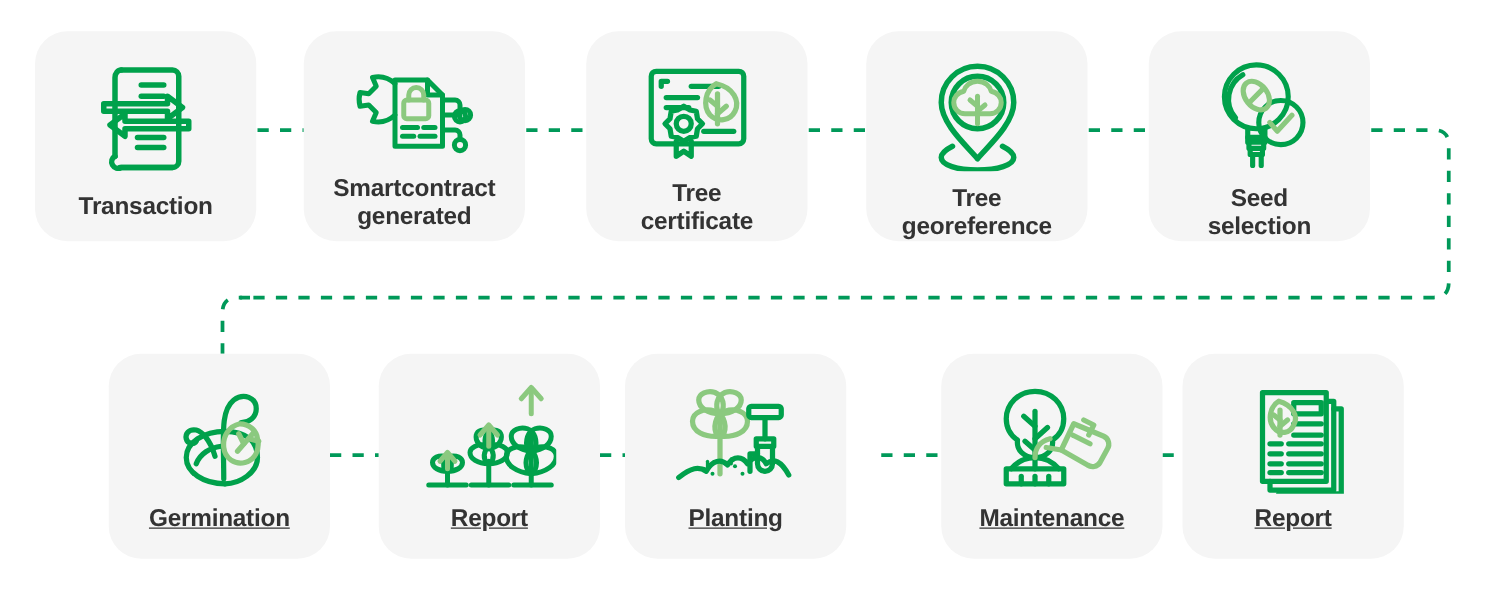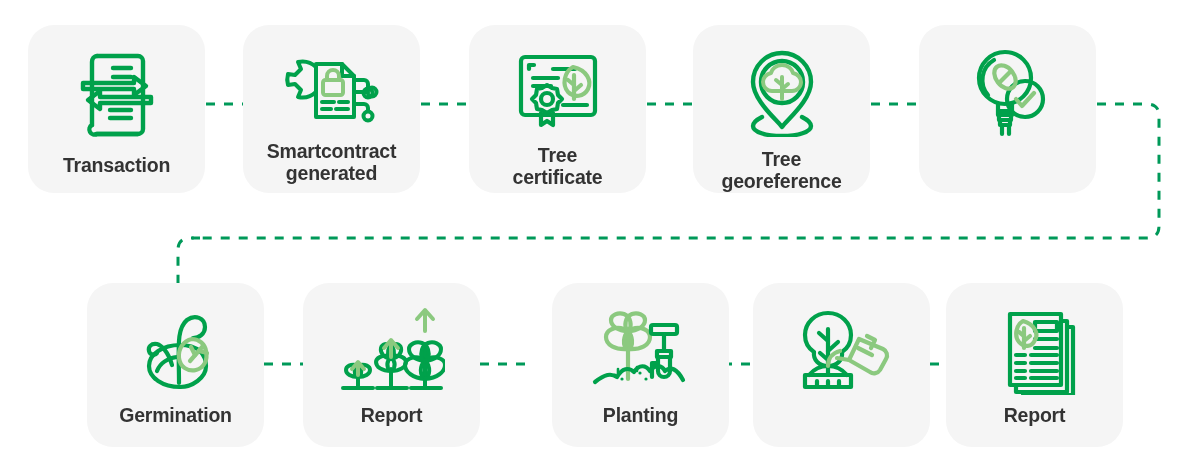--- a/index.html
+++ b/index.html
@@ -49,21 +49,21 @@
     letter-spacing: -0.2px;
     white-space: pre-line;
   }
   
   .row1 { top: 25px; width: 177px; height: 168px; }
   .row1 .card-icon { margin-top: 22px; }
   .row1 .card-label { margin-top: 12px; }
   
   .row2 { top: 283px; width: 177px; height: 164px; }
   .row2 .card-icon { margin-top: 20px; }
-  .row2 .card-label { margin-top: 10px; }
+  .row2 .card-label { margin-top: 10px; text-decoration: underline; }
 </style>
 </head>
 <body>
 
 <div id="stage">
 
   <svg id="connectors" viewBox="0 0 1202 472">
     <g fill="none" stroke="#009959" stroke-width="3" stroke-linecap="butt" stroke-dasharray="9 9">
 
       <line x1="206" y1="104" x2="243" y2="104"></line>
@@ -181,20 +181,22 @@
         <line x1="34" y1="78" x2="34" y2="87"></line>
         <line x1="41" y1="78" x2="41" y2="87"></line>
         <circle cx="57" cy="52" r="18"></circle>
       </g>
       <g fill="none" stroke="#8bc97f" stroke-width="4.2" stroke-linecap="round" stroke-linejoin="round">
         <ellipse cx="37" cy="30" rx="9" ry="13" transform="rotate(-38 37 30)"></ellipse>
         <path d="M32 35 l10 -10"></path>
         <path d="M48 52 l6 7 12 -13"></path>
       </g>
     </svg>
+    <div class="card-label">Seed
+selection</div>
   </div>
 
   <div class="card row2" style="left:87px">
     <svg class="card-icon" width="92" height="92" viewBox="0 0 92 92">
       <g fill="none" stroke="#00a14b" stroke-width="4.2" stroke-linecap="round" stroke-linejoin="round">
         <path d="M50 84 c-17 0 -31 -9 -31 -21 0 -12 14 -21 31 -21 8 0 15 2 20 6"></path>
         <path d="M70 48 c4 4 6 9 6 15 0 12 -14 21 -26 21"></path>
         <path d="M27 68 c3 -8 11 -13 20 -14"></path>
         <circle cx="25" cy="76" r="1.8" fill="#00a14b" stroke="none"></circle>
       </g>
@@ -237,21 +239,21 @@
         <path d="M13 66 l6 -7 6 7"></path>
         <line x1="52" y1="38" x2="52" y2="54"></line>
         <path d="M45 45 l7 -8 7 8"></path>
         <line x1="86" y1="8" x2="86" y2="28"></line>
         <path d="M78 16 l8 -9 8 9"></path>
       </g>
     </svg>
     <div class="card-label">Report</div>
   </div>
 
-  <div class="card row2" style="left:552px">
+  <div class="card row2" style="left:500px">
     <svg class="card-icon" width="106" height="92" viewBox="0 0 106 92">
       <g fill="none" stroke="#8bc97f" stroke-width="4.2" stroke-linecap="round" stroke-linejoin="round">
         <line x1="40" y1="32" x2="40" y2="76"></line>
         <path d="M40 46 c-13 1 -22 -4 -22 -12 0 -7 9 -11 18 -8 8 3 10 13 6 20"></path>
         <path d="M40 46 c13 1 22 -4 22 -12 0 -7 -9 -11 -18 -8 -8 3 -10 13 -6 20"></path>
         <path d="M40 28 c-10 0 -17 -5 -17 -11 0 -5 7 -8 13 -6 7 3 8 11 5 17"></path>
         <path d="M40 28 c10 0 17 -5 17 -11 0 -5 -7 -8 -13 -6 -7 3 -8 11 -5 17"></path>
       </g>
       <g fill="none" stroke="#00a14b" stroke-width="4.2" stroke-linecap="round" stroke-linejoin="round">
         <path d="M65 22 h22 a2 2 0 0 1 2 2 v5 a2 2 0 0 1 -2 2 H65 a2 2 0 0 1 -2 -2 v-5 a2 2 0 0 1 2 -2 Z"></path>
@@ -290,20 +292,21 @@
         <line x1="47" y1="78" x2="47" y2="84"></line>
       </g>
       <g fill="none" stroke="#8bc97f" stroke-width="4.2" stroke-linecap="round" stroke-linejoin="round">
         <path d="M67 36 l24 10 a7 7 0 0 1 3 10 l-6 11 a7 7 0 0 1 -10 2 L57 57 Z"></path>
         <path d="M75 33 l8 4 -4 8"></path>
         <path d="M57 57 l-12 -2"></path>
         <path d="M48 48 c-8 2 -12 8 -12 15"></path>
         <line x1="66" y1="45" x2="80" y2="52"></line>
       </g>
     </svg>
+    <div class="card-label">Maintenance</div>
   </div>
 
   <div class="card row2" style="left:946px">
     <svg class="card-icon" width="88" height="92" viewBox="0 0 88 92">
       <g fill="none" stroke="#00a14b" stroke-width="4.2" stroke-linecap="round" stroke-linejoin="round">
         <path d="M19 11 H70 V82 H19 Z"></path>
         <path d="M70 18 h6 V89 H25 v-7"></path>
         <path d="M76 24 h6 V92 h-50"></path>
         <rect x="44" y="19" width="22" height="9"></rect>
         <line x1="44" y1="36" x2="66" y2="36"></line>

